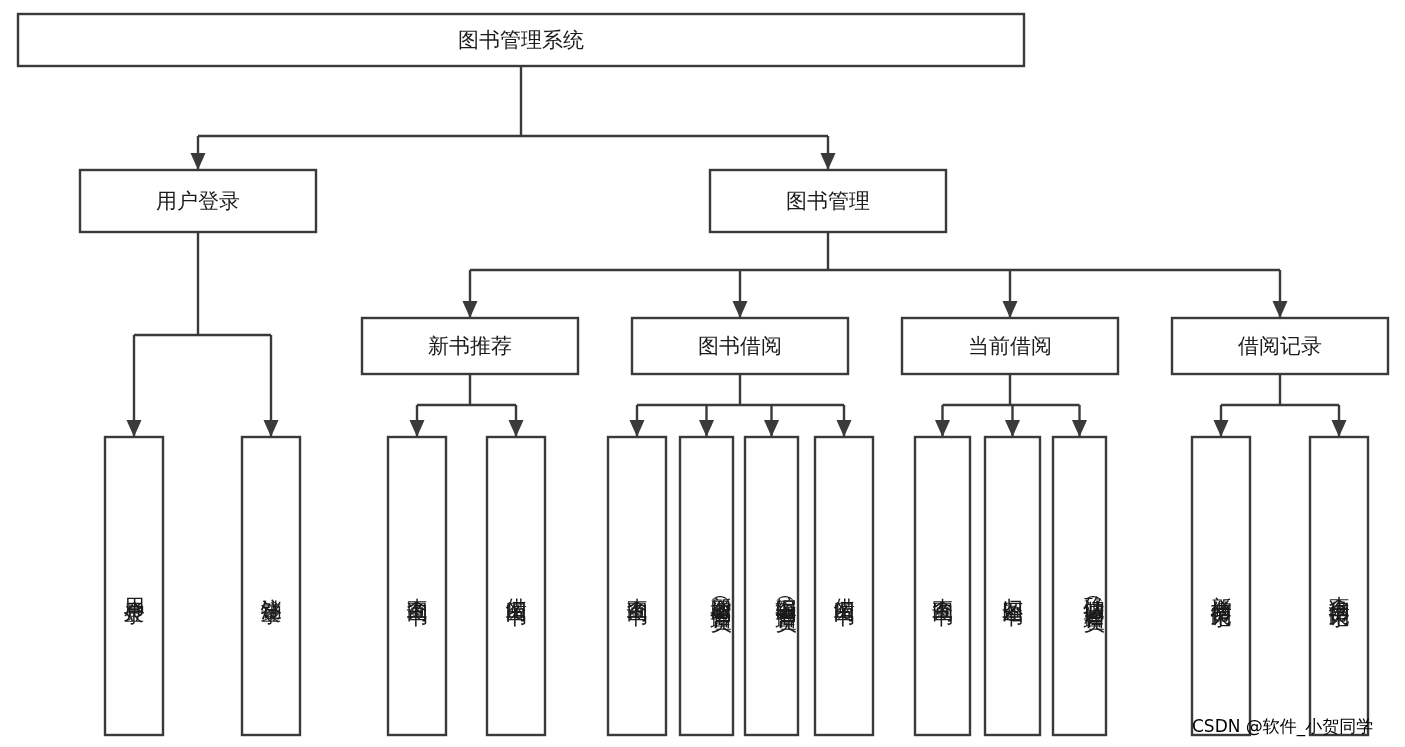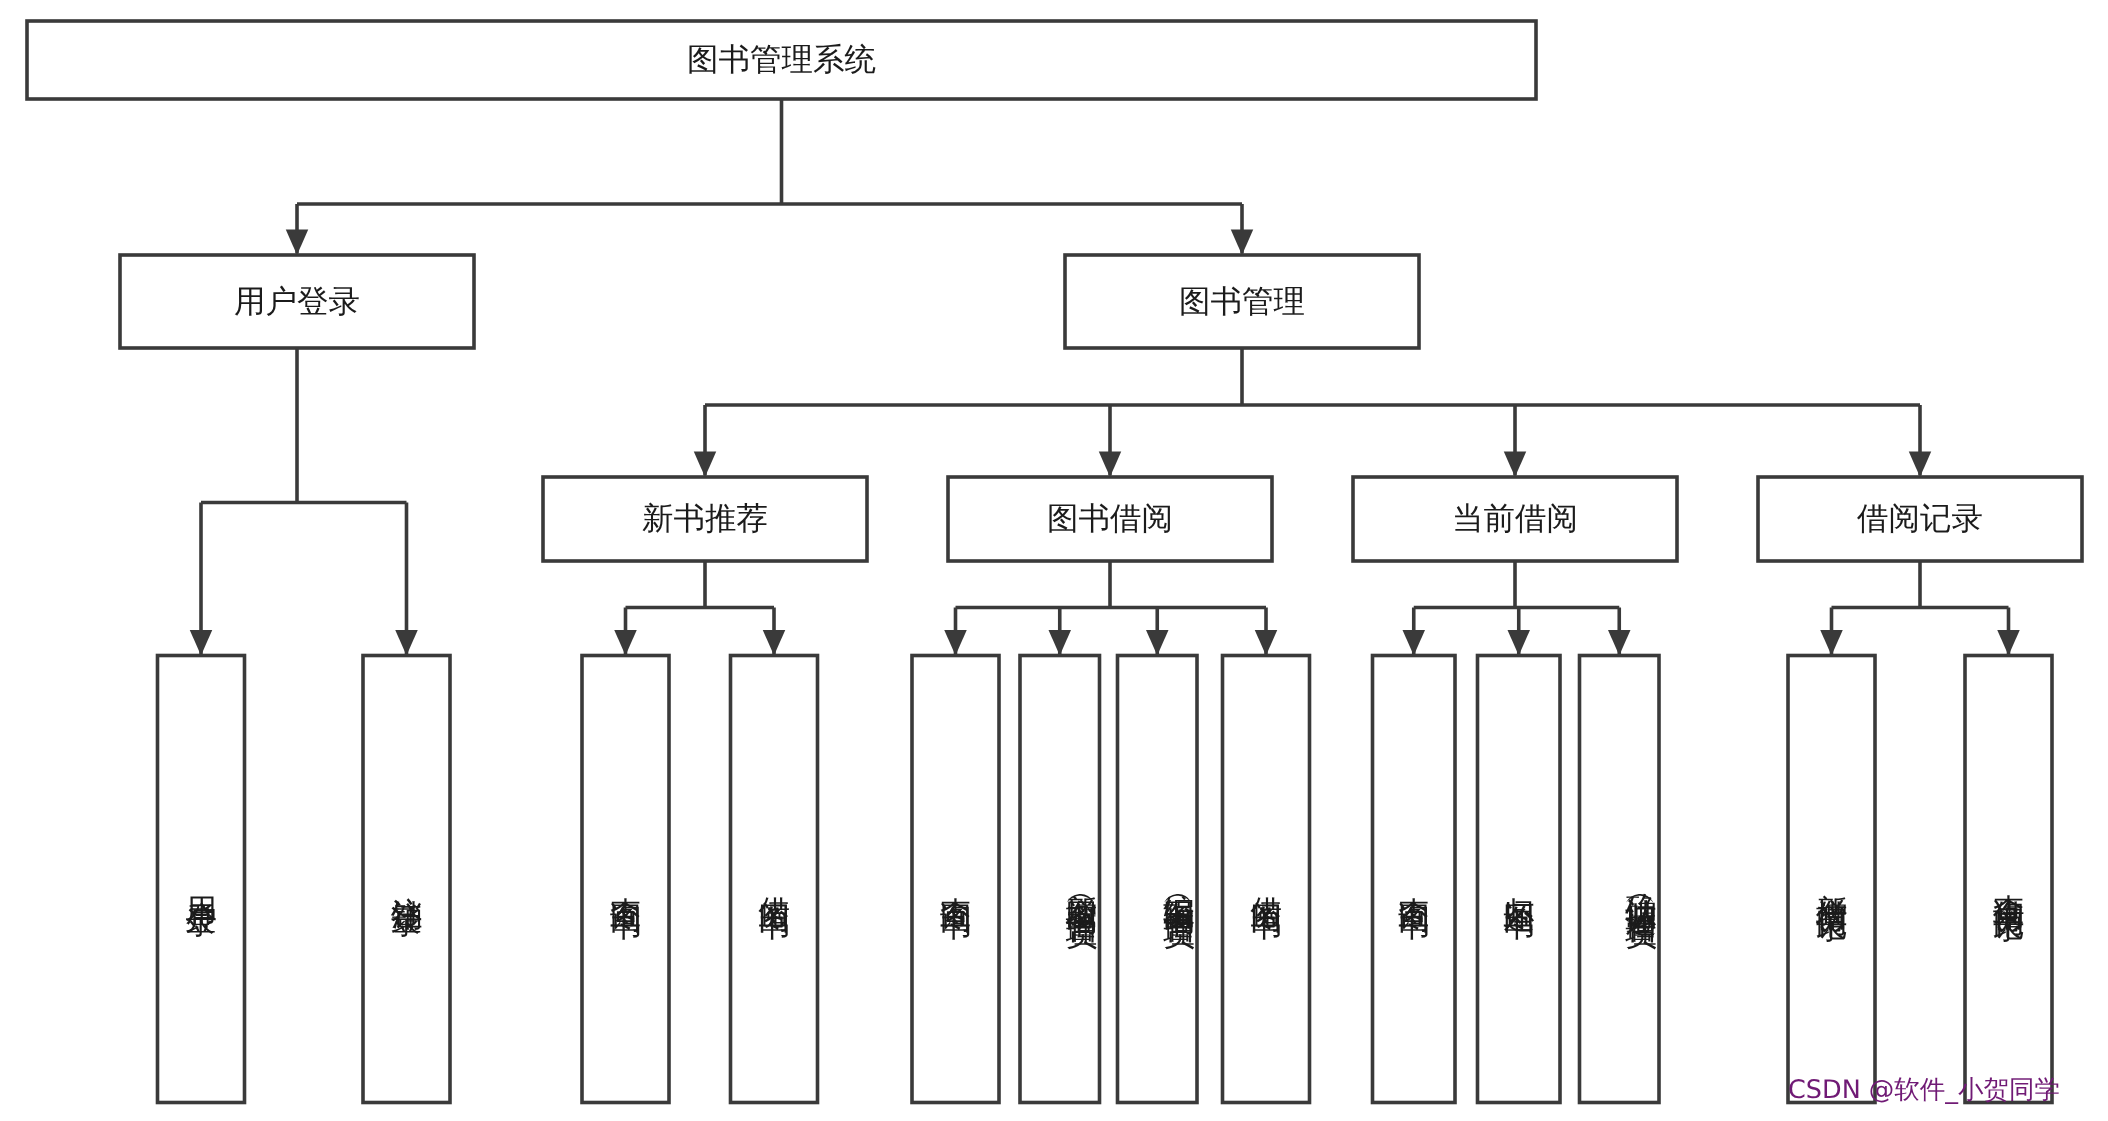--- a/index.html
+++ b/index.html
@@ -66,21 +66,21 @@
     justify-content: center;
     pointer-events: none;
   }
   .leaf-label.center-v {
     align-items: center;
   }
   .watermark {
     position: absolute;
     font-family: "DejaVu Sans", "Liberation Sans", sans-serif;
     font-size: 17px;
-    color: #701a75;
+    color: #000000;
     white-space: nowrap;
     user-select: none;
   }
 </style>
 </head>
 <body>
 
 <div id="diagram-root">
 
   <svg id="flow-svg" viewBox="0 0 1405 747">

